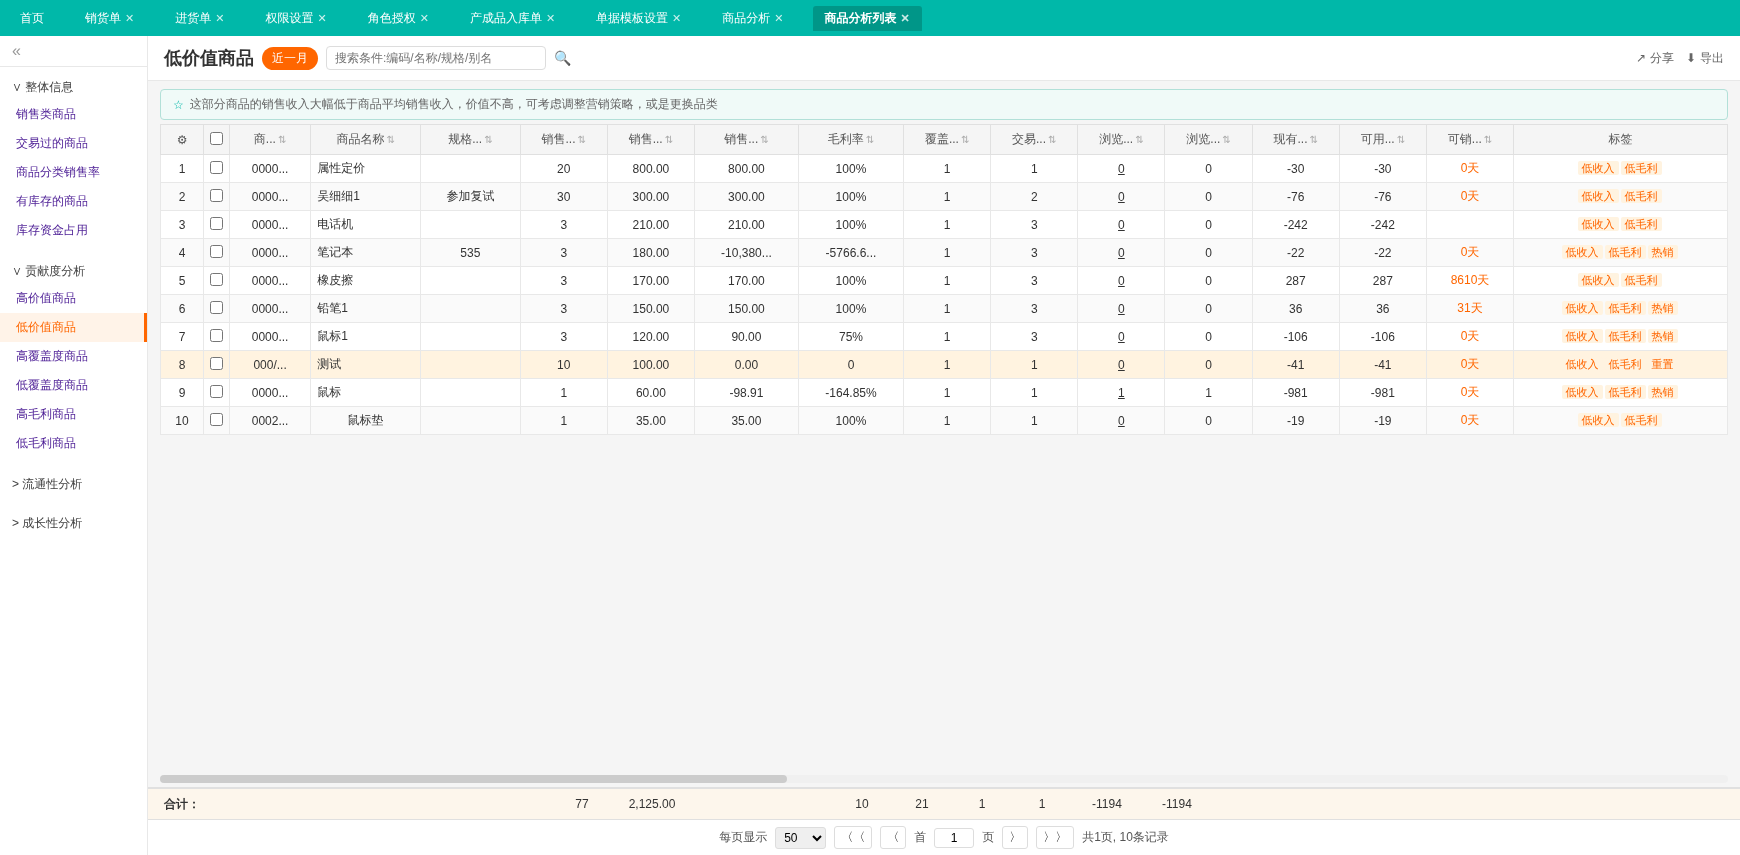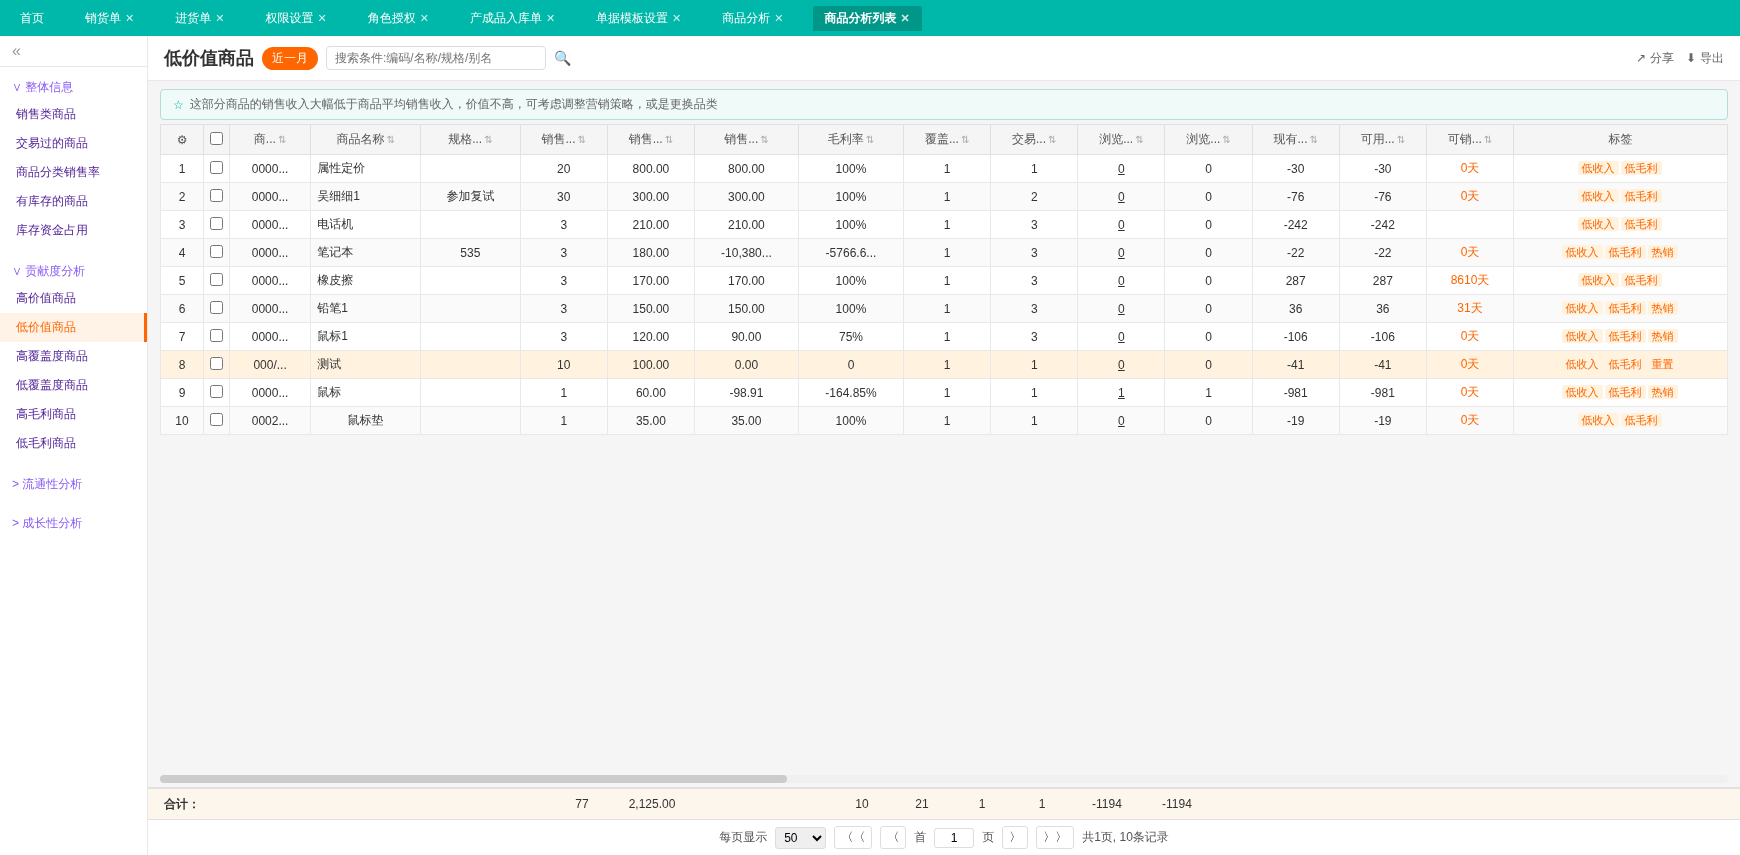--- a/index.html
+++ b/index.html
@@ -39,21 +39,21 @@
       width: 148px;
       background: #fff;
       border-right: 1px solid #e8e8e8;
       overflow-y: auto;
       flex-shrink: 0;
     }
     .sidebar-section {
       padding: 6px 0;
     }
     .sidebar-group-title {
-      color: #8b5cf6;
+      color: #404040;
       padding: 6px 12px 4px;
       font-size: 12px;
       display: flex;
       align-items: center;
       gap: 4px;
     }
     .sidebar-item {
       padding: 6px 16px;
       cursor: pointer;
       color: #4c1d95;

